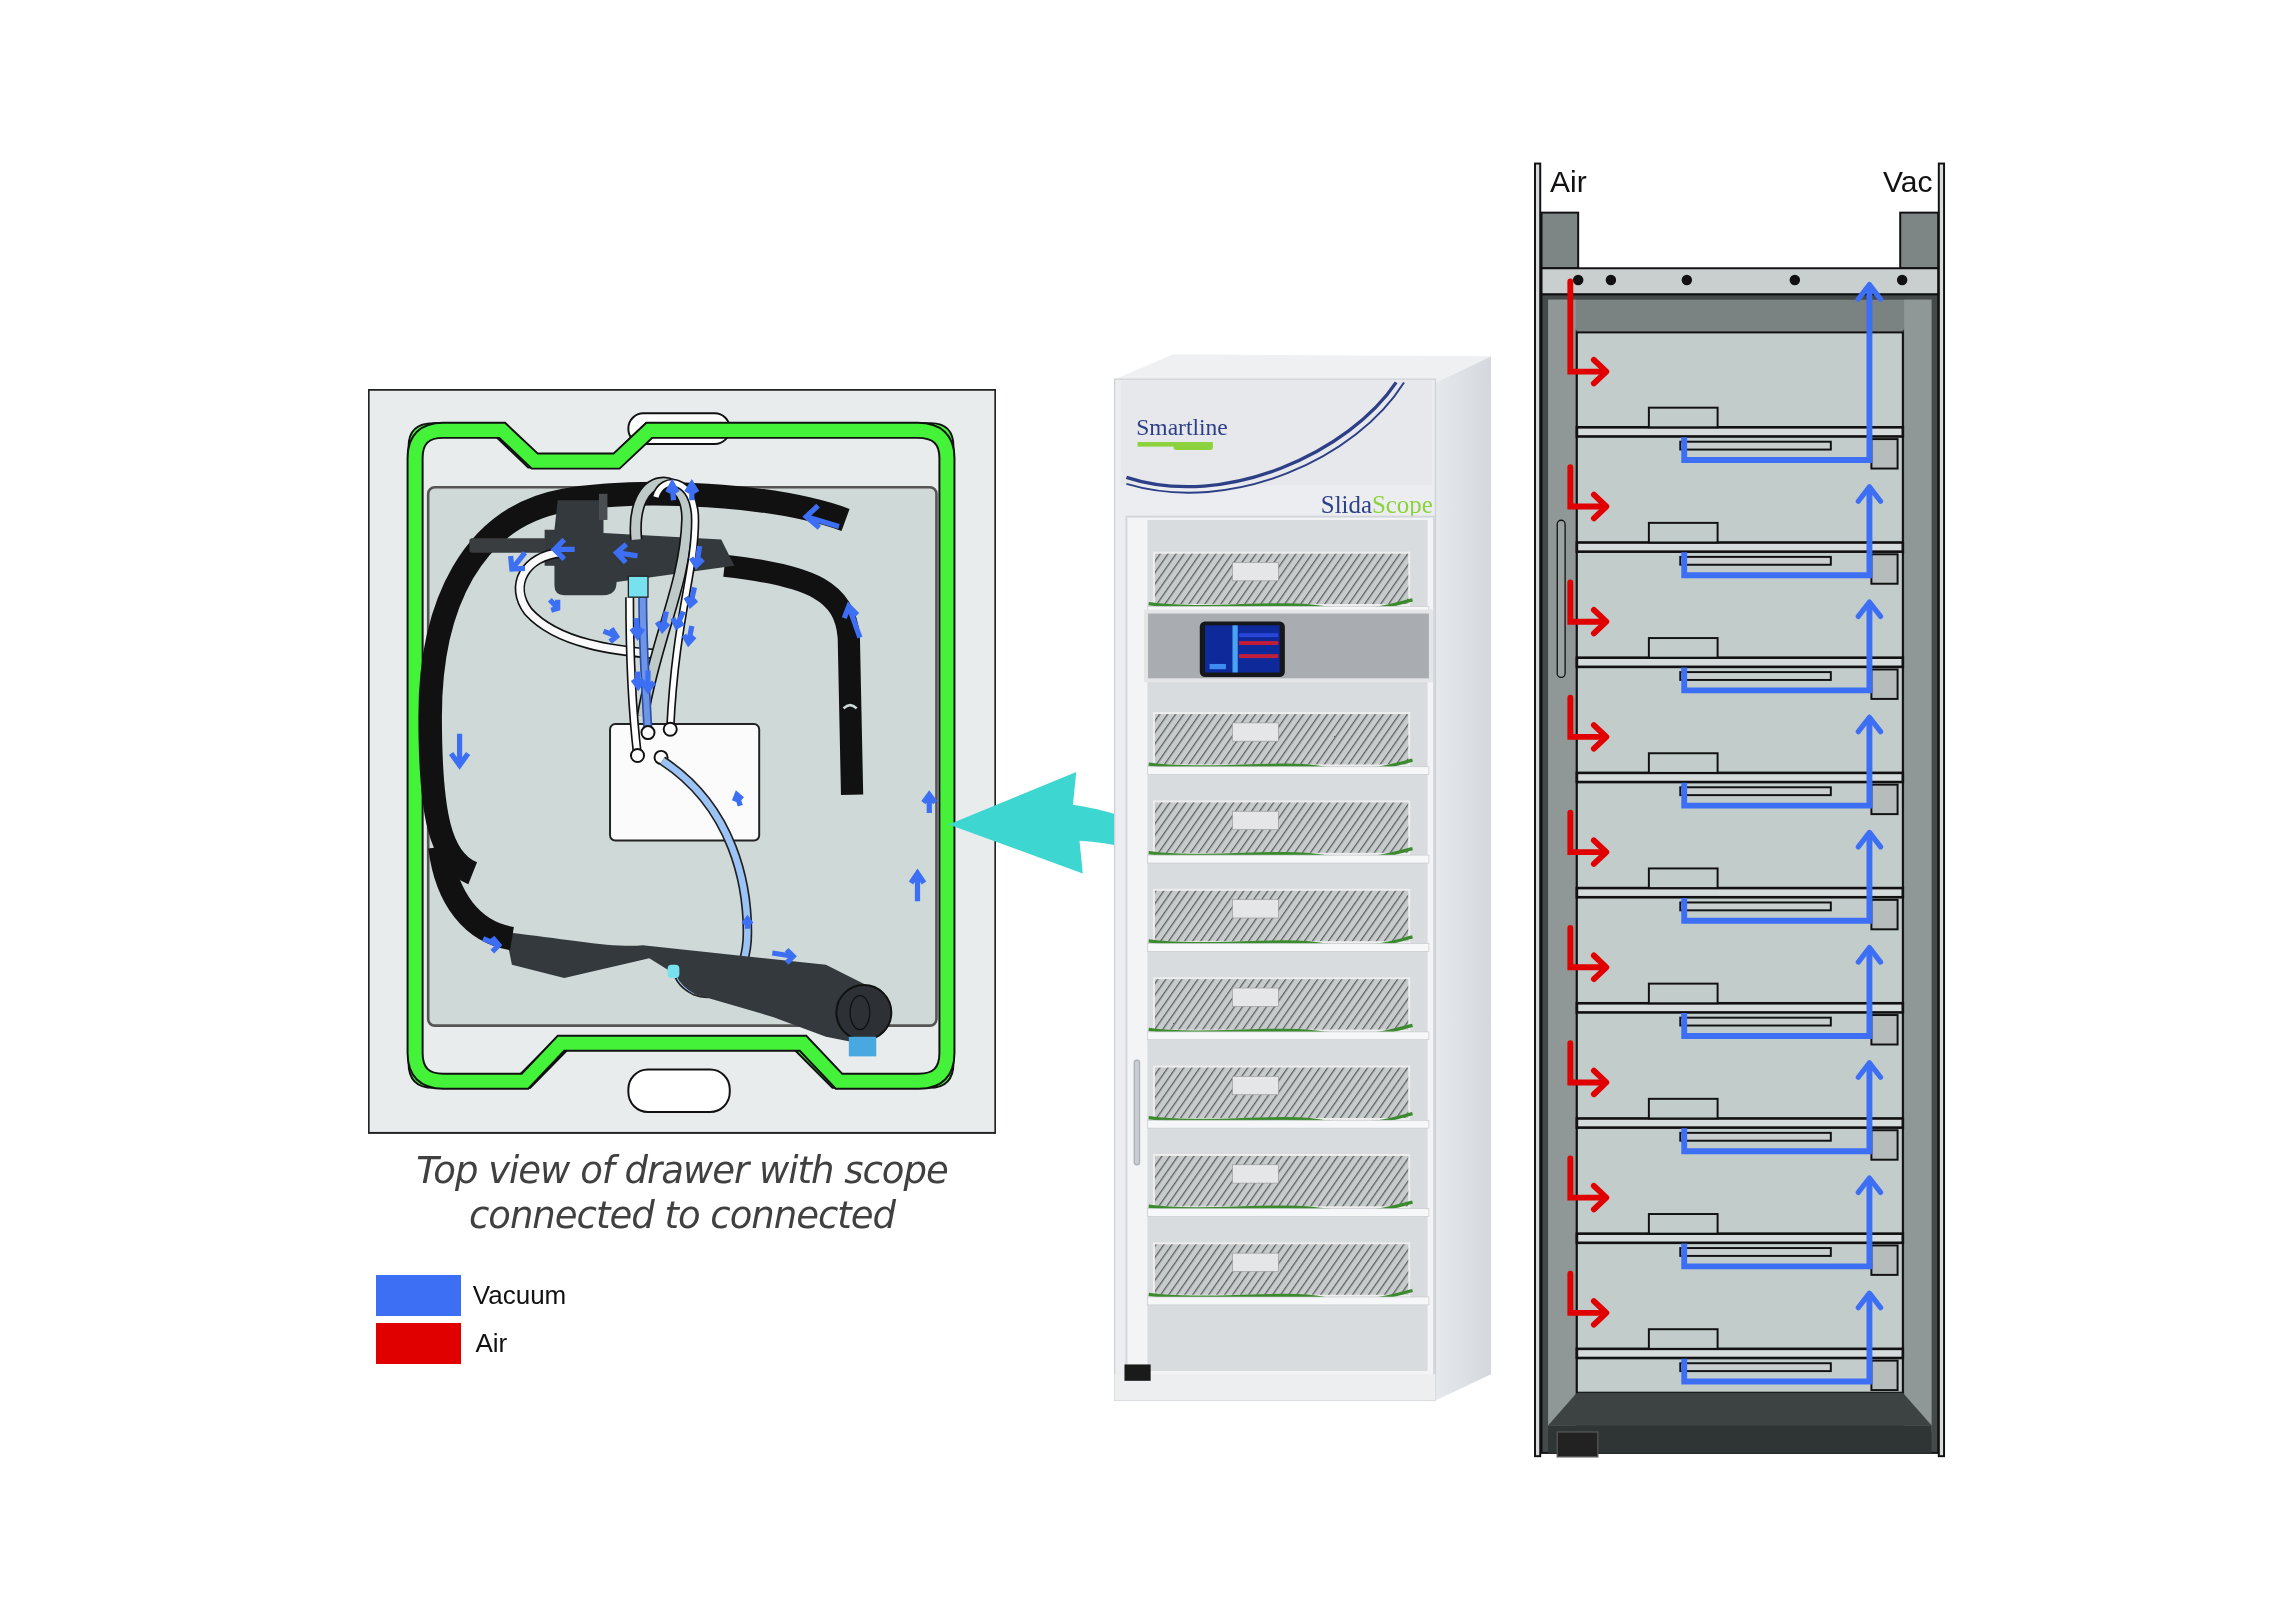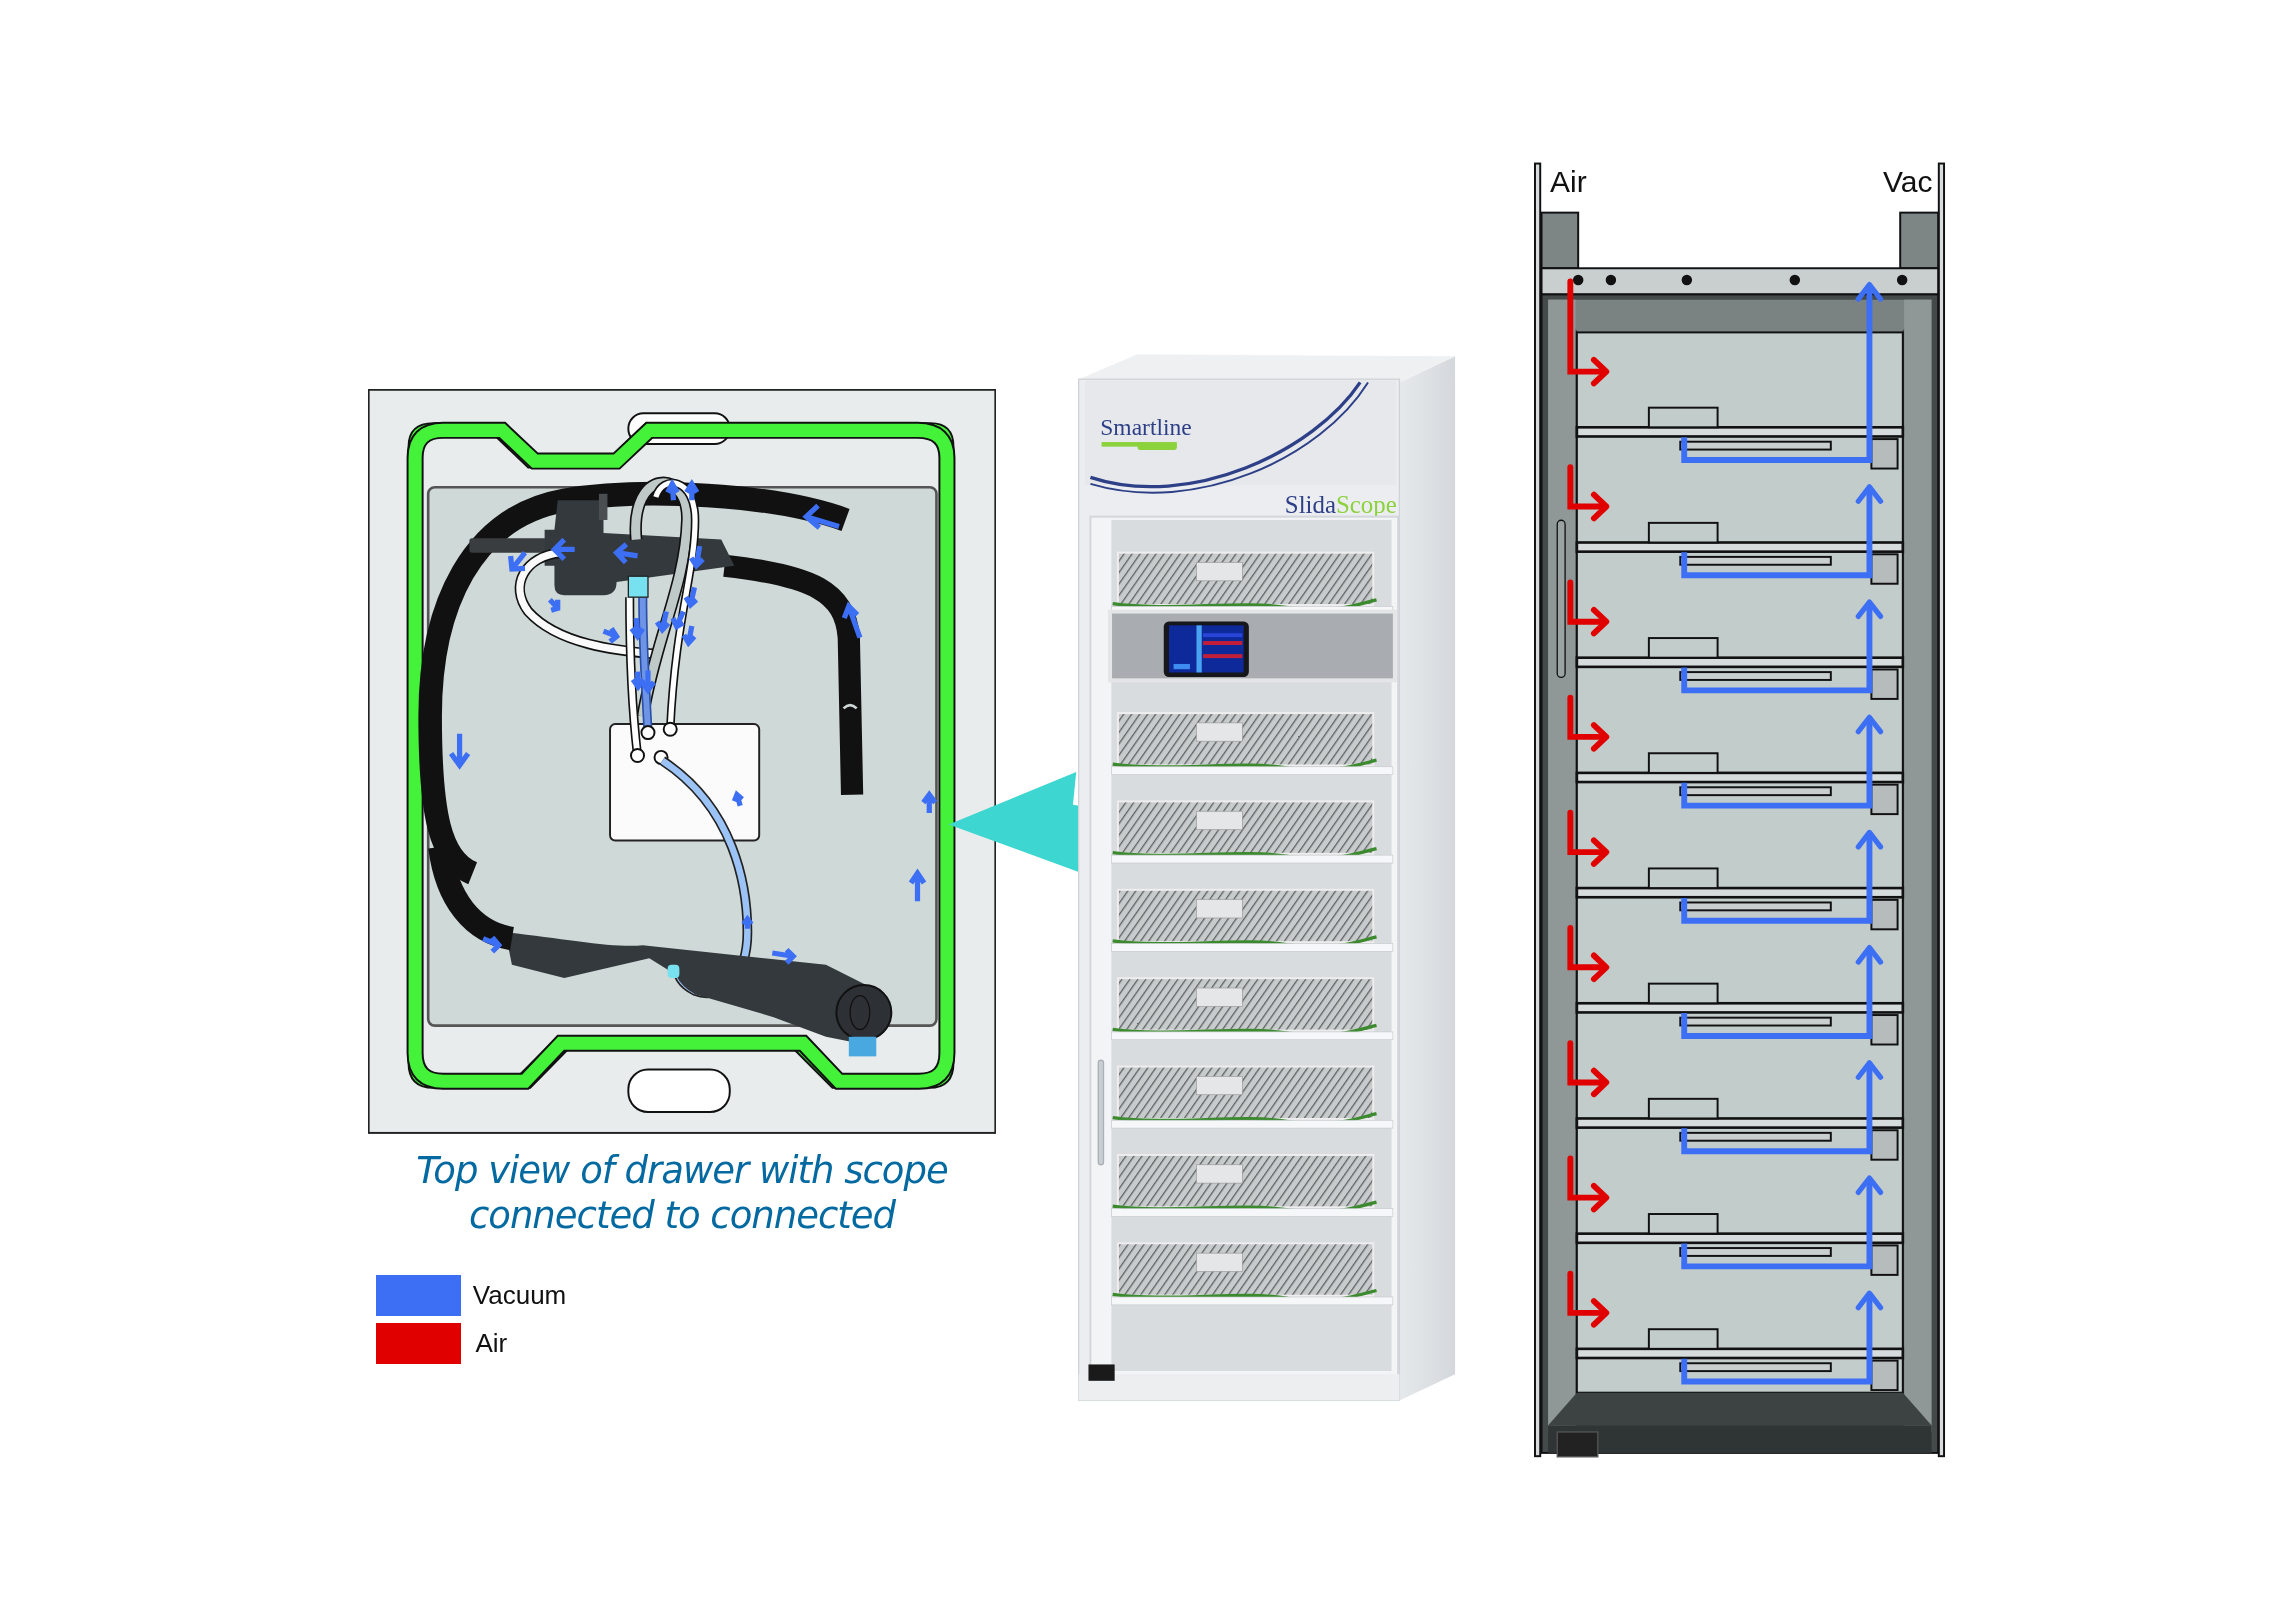--- a/index.html
+++ b/index.html
@@ -1,19 +1,19 @@
 <!DOCTYPE html>
 <html style="font-size:10.5px"><head>
 <meta charset="utf-8">
 <style>
   html, body { margin:0; padding:0; background:#ffffff; }
   body { width:2295px; height:1623px; position:relative; overflow:hidden; font-family:"Liberation Sans", sans-serif; }
   .abs { position:absolute; }
   svg { display:block; }
-  .caption { position:absolute; left:368px; width:628px; text-align:center; font-family:"DejaVu Sans", sans-serif; font-style:italic; font-size:37px; color:#0369a1; letter-spacing:-1px; line-height:46px; }
+  .caption { position:absolute; left:368px; width:628px; text-align:center; font-family:"DejaVu Sans", sans-serif; font-style:italic; font-size:37px; color:#404040; letter-spacing:-1px; line-height:46px; }
   .legend-item { position:absolute; left:376px; height:41px; display:flex; align-items:center; }
   .swatch { width:85px; height:41px; }
   .legend-label { margin-left:11.8px; font-size:26px; color:#111; font-family:"Liberation Sans", sans-serif; }
   .flow-label { position:absolute; font-size:30px; color:#111; font-family:"Liberation Sans", sans-serif; }
 </style>
 </head>
 <body>
 
 <div class="abs" style="left:368px;top:389px;">
   <svg width="628" height="746" viewBox="0 0 960 1140">
@@ -161,21 +161,21 @@
     <span class="legend-label" style="margin-left:14.4px;">Air</span>
   </div>
 </div>
 
 <div class="abs" style="left:942px;top:759px;">
   <svg width="275" height="157" viewBox="0 0 420 240">
     <path d="M395,218 C360,120 300,85 200,70 L205,20 L10,100 L215,175 L210,125 C290,130 350,150 395,218 Z" fill="#3dd6d0"></path>
   </svg>
 </div>
 
-<div class="abs" style="left:1072px;top:353px;">
+<div class="abs" style="left:1108px;top:353px;">
   <svg width="393" height="1054" viewBox="0 0 600 1610">
     <defs>
       <pattern id="mesh" width="10" height="10" patternUnits="userSpaceOnUse" patternTransform="rotate(35)">
         <rect width="10" height="10" fill="#c8cbcc"></rect>
         <line x1="0" y1="0" x2="0" y2="10" stroke="#5d6264" stroke-width="4"></line>
       </pattern>
       <linearGradient id="sideG" x1="0" x2="1">
         <stop offset="0" stop-color="#e6e9ec"></stop>
           <stop offset="1" stop-color="#d4d8dc"></stop>
       </linearGradient>

